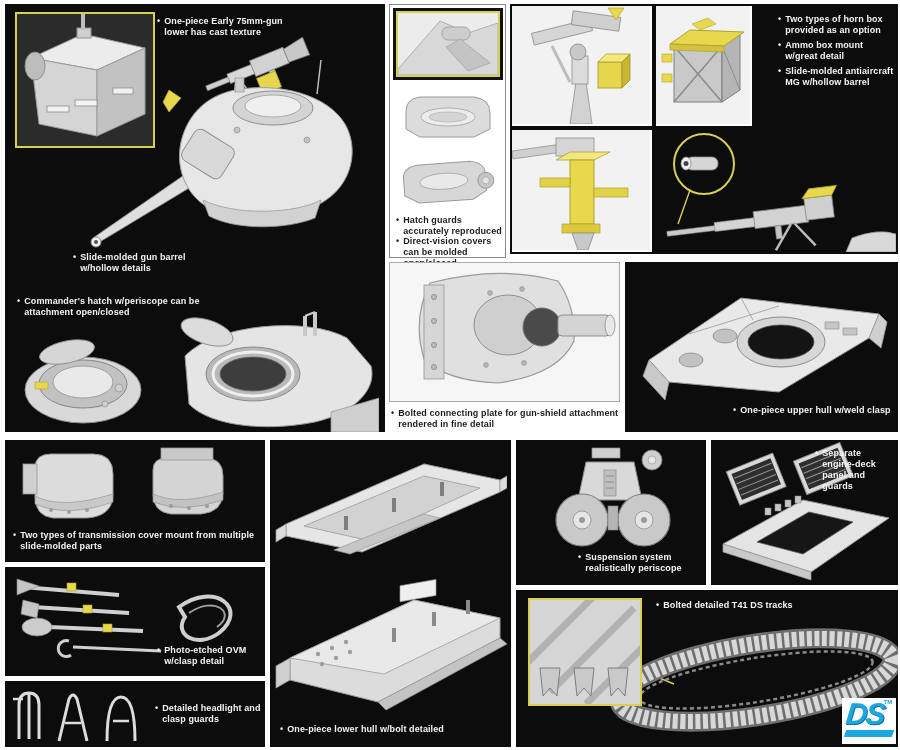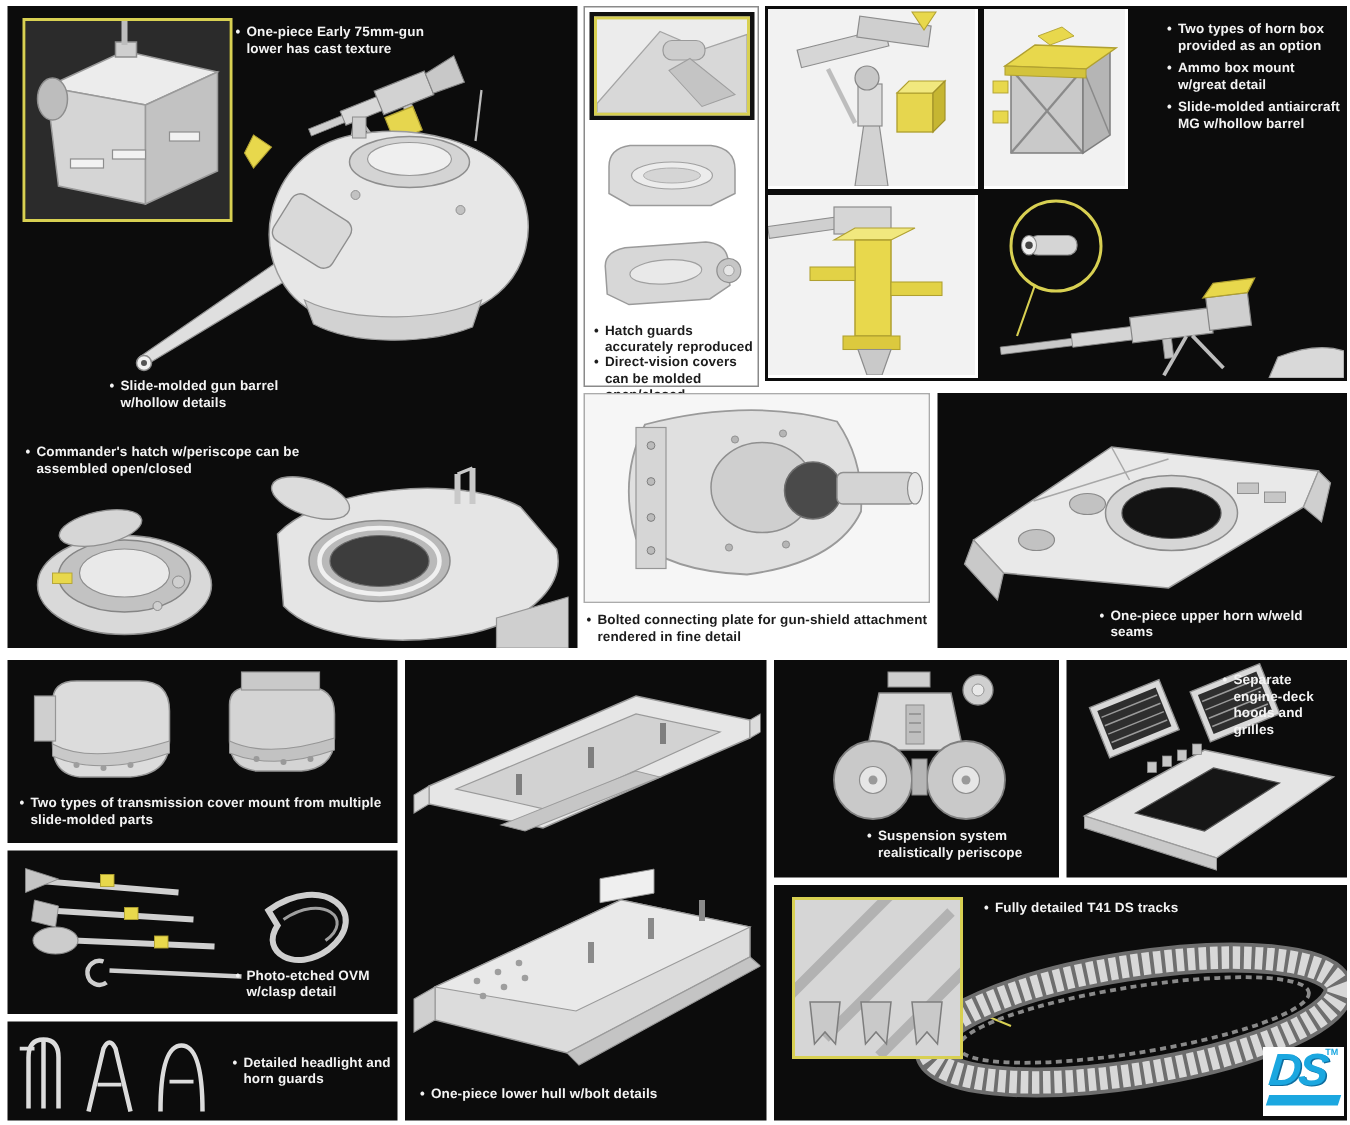--- a/index.html
+++ b/index.html
@@ -95,21 +95,21 @@
     <polygon points="84,58 96,66 84,80 78,70" fill="#e8d84c" stroke="#b2a232" stroke-width="0.7"></polygon>
   </svg>
 
   <div class="cap" style="left:68px; top:248px; width:140px;">
     <span class="b">•</span>
     <span>Slide-molded gun barrel w/hollow details</span>
   </div>
 
   <div class="cap" style="left:12px; top:292px; width:185px;">
     <span class="b">•</span>
-    <span>Commander's hatch w/periscope can be assembled open/closed</span>
+    <span>Commander's hatch w/periscope can be attachment open/closed</span>
   </div>
 
   <svg class="abs" style="left:14px; top:322px;" width="128" height="102" viewBox="0 0 128 102">
     <ellipse cx="64" cy="64" rx="58" ry="33" fill="#d9d9d9" stroke="#8f8f8f" stroke-width="1"></ellipse>
     <ellipse cx="64" cy="58" rx="44" ry="24" fill="#c2c2c2" stroke="#858585" stroke-width="1"></ellipse>
     <ellipse cx="64" cy="56" rx="30" ry="16" fill="#e9e9e9" stroke="#8f8f8f" stroke-width="0.8"></ellipse>
     <ellipse cx="48" cy="26" rx="28" ry="11" transform="rotate(-12 48 26)" fill="#d6d6d6" stroke="#8f8f8f" stroke-width="0.9"></ellipse>
     <rect x="16" y="56" width="13" height="7" fill="#e8d84c" stroke="#b2a232" stroke-width="0.6"></rect>
     <circle cx="100" cy="62" r="4" fill="#cfcfcf" stroke="#858585" stroke-width="0.6"></circle>
     <circle cx="86" cy="78" r="3" fill="#cfcfcf" stroke="#858585" stroke-width="0.6"></circle>
@@ -281,21 +281,21 @@
     <ellipse cx="152" cy="78" rx="33" ry="17" fill="#141414" stroke="#555" stroke-width="0.8"></ellipse>
     <ellipse cx="62" cy="96" rx="12" ry="7" fill="#c2c2c2" stroke="#8a8a8a" stroke-width="0.8"></ellipse>
     <ellipse cx="96" cy="72" rx="12" ry="7" fill="#c2c2c2" stroke="#8a8a8a" stroke-width="0.8"></ellipse>
     <line x1="60" y1="70" x2="150" y2="42" stroke="#a8a8a8" stroke-width="1"></line>
     <line x1="112" y1="34" x2="124" y2="56" stroke="#a8a8a8" stroke-width="1"></line>
     <rect x="196" y="58" width="14" height="7" fill="#c6c6c6" stroke="#8a8a8a" stroke-width="0.6"></rect>
     <rect x="214" y="64" width="14" height="7" fill="#c6c6c6" stroke="#8a8a8a" stroke-width="0.6"></rect>
   </svg>
   <div class="cap" style="left:108px; top:143px; width:160px;">
     <span class="b">•</span>
-    <span>One-piece upper horn w/weld seams</span>
+    <span>One-piece upper hull w/weld clasp</span>
   </div>
 </div>
 
 <div class="panel" style="left:5px; top:440px; width:260px; height:122px;">
   <svg class="abs" style="left:16px; top:6px;" width="230" height="80" viewBox="0 0 230 80">
     <path d="M14,22 Q14,8 30,8 L72,8 Q92,8 92,28 L92,48 Q92,70 66,72 L32,72 Q14,70 14,50 Z" fill="#dcdcdc" stroke="#969696" stroke-width="1"></path>
     <path d="M14,50 Q40,64 92,48 L92,56 Q46,72 14,58 Z" fill="#c9c9c9" stroke="#969696" stroke-width="0.7"></path>
     <rect x="2" y="18" width="14" height="30" fill="#cfcfcf" stroke="#969696" stroke-width="0.8"></rect>
     <circle cx="30" cy="64" r="2" fill="#9e9e9e"></circle>
       <circle cx="48" cy="66" r="2" fill="#9e9e9e"></circle>
@@ -340,21 +340,21 @@
     <path d="M6,54 L6,20 Q6,8 16,8 Q26,8 26,20 L26,54" fill="none" stroke="#dcdcdc" stroke-width="3"></path>
     <line x1="16" y1="54" x2="16" y2="8" stroke="#dcdcdc" stroke-width="3"></line>
     <line x1="0" y1="14" x2="10" y2="14" stroke="#dcdcdc" stroke-width="2.5"></line>
     <path d="M46,56 L56,14 Q60,6 64,14 L74,56" fill="none" stroke="#dcdcdc" stroke-width="3"></path>
     <line x1="52" y1="38" x2="68" y2="38" stroke="#dcdcdc" stroke-width="2.5"></line>
     <path d="M94,56 Q94,12 108,12 Q122,12 122,56" fill="none" stroke="#dcdcdc" stroke-width="3"></path>
     <line x1="100" y1="36" x2="116" y2="36" stroke="#dcdcdc" stroke-width="2.5"></line>
   </svg>
   <div class="cap" style="left:150px; top:22px; width:108px;">
     <span class="b">•</span>
-    <span>Detailed headlight and horn guards</span>
+    <span>Detailed headlight and clasp guards</span>
   </div>
 </div>
 
 <div class="panel" style="left:270px; top:440px; width:241px; height:307px;">
   <svg class="abs" style="left:4px; top:10px;" width="233" height="268" viewBox="0 0 233 268">
 
     <polygon points="12,74 150,14 226,30 226,42 88,102 12,86" fill="#e6e6e6" stroke="#9a9a9a" stroke-width="1"></polygon>
     <polygon points="30,76 150,26 206,38 92,90" fill="#d2d2d2" stroke="#9a9a9a" stroke-width="0.8"></polygon>
     <polygon points="12,74 12,86 2,92 2,80" fill="#dcdcdc" stroke="#9a9a9a" stroke-width="0.7"></polygon>
     <polygon points="226,30 226,42 233,38 233,26" fill="#dcdcdc" stroke="#9a9a9a" stroke-width="0.7"></polygon>
@@ -373,21 +373,21 @@
     <circle cx="48" cy="214" r="2.2" fill="#9e9e9e"></circle>
       <circle cx="62" cy="208" r="2.2" fill="#9e9e9e"></circle>
       <circle cx="76" cy="202" r="2.2" fill="#9e9e9e"></circle>
     <rect x="118" y="178" width="4" height="14" fill="#8a8a8a"></rect>
       <rect x="158" y="162" width="4" height="14" fill="#8a8a8a"></rect>
       <rect x="192" y="150" width="4" height="14" fill="#8a8a8a"></rect>
     <rect x="126" y="158" width="36" height="16" transform="skewY(-10)" fill="#efefef" stroke="#9a9a9a" stroke-width="0.6"></rect>
   </svg>
   <div class="cap" style="left:10px; top:284px; width:220px;">
     <span class="b">•</span>
-    <span>One-piece lower hull w/bolt details</span>
+    <span>One-piece lower hull w/bolt detailed</span>
   </div>
 </div>
 
 <div class="panel" style="left:516px; top:440px; width:190px; height:145px;">
   <svg class="abs" style="left:6px; top:4px;" width="178" height="106" viewBox="0 0 178 106">
     <polygon points="64,18 112,18 120,56 56,56" fill="#d9d9d9" stroke="#8d8d8d" stroke-width="1"></polygon>
     <rect x="82" y="26" width="12" height="26" fill="#bfbfbf" stroke="#8d8d8d" stroke-width="0.7"></rect>
     <line x1="84" y1="32" x2="92" y2="32" stroke="#8d8d8d" stroke-width="1"></line>
     <line x1="84" y1="38" x2="92" y2="38" stroke="#8d8d8d" stroke-width="1"></line>
     <line x1="84" y1="44" x2="92" y2="44" stroke="#8d8d8d" stroke-width="1"></line>
@@ -429,21 +429,21 @@
     <polygon points="10,102 90,58 176,76 98,130" fill="#e4e4e4" stroke="#9a9a9a" stroke-width="1"></polygon>
     <polygon points="44,100 96,70 140,80 90,112" fill="#161616" stroke="#555" stroke-width="0.8"></polygon>
     <rect x="52" y="66" width="6" height="7" fill="#c6c6c6" stroke="#8a8a8a" stroke-width="0.5"></rect>
     <rect x="62" y="62" width="6" height="7" fill="#c6c6c6" stroke="#8a8a8a" stroke-width="0.5"></rect>
     <rect x="72" y="58" width="6" height="7" fill="#c6c6c6" stroke="#8a8a8a" stroke-width="0.5"></rect>
     <rect x="82" y="54" width="6" height="7" fill="#c6c6c6" stroke="#8a8a8a" stroke-width="0.5"></rect>
     <polygon points="10,102 98,130 98,138 10,110" fill="#c9c9c9" stroke="#9a9a9a" stroke-width="0.7"></polygon>
   </svg>
   <div class="cap" style="left:104px; top:8px; width:80px;">
     <span class="b">•</span>
-    <span>Separate engine-deck hoods and grilles</span>
+    <span>Separate engine-deck panel and guards</span>
   </div>
 </div>
 
 <div class="panel" style="left:516px; top:590px; width:382px; height:157px;">
   <svg class="abs" style="left:0; top:0;" width="382" height="157" viewBox="0 0 382 157">
     <line x1="124" y1="80" x2="158" y2="94" stroke="#d8d052" stroke-width="1.4"></line>
     <g transform="rotate(-9 240 90)">
       <ellipse cx="240" cy="90" rx="138" ry="36" fill="none" stroke="#6e6e6e" stroke-width="20"></ellipse>
       <ellipse cx="240" cy="90" rx="138" ry="36" fill="none" stroke="#d8d8d8" stroke-width="15" stroke-dasharray="5 2.5"></ellipse>
       <ellipse cx="240" cy="90" rx="118" ry="22" fill="none" stroke="#8a8a8a" stroke-width="2.5" stroke-dasharray="4 3"></ellipse>
@@ -455,19 +455,19 @@
       <line x1="-10" y1="70" x2="70" y2="-10" stroke="#b2b2b2" stroke-width="7"></line>
       <line x1="20" y1="92" x2="104" y2="8" stroke="#b2b2b2" stroke-width="7"></line>
       <line x1="56" y1="104" x2="130" y2="30" stroke="#b2b2b2" stroke-width="7"></line>
       <polygon points="10,68 30,68 27,96 20,88 13,96" fill="#c9c9c9" stroke="#7d7d7d" stroke-width="1"></polygon>
       <polygon points="44,68 64,68 61,96 54,88 47,96" fill="#c9c9c9" stroke="#7d7d7d" stroke-width="1"></polygon>
       <polygon points="78,68 98,68 95,96 88,88 81,96" fill="#c9c9c9" stroke="#7d7d7d" stroke-width="1"></polygon>
     </svg>
   </div>
   <div class="cap" style="left:140px; top:10px; width:180px;">
     <span class="b">•</span>
-    <span>Fully detailed T41 DS tracks</span>
+    <span>Bolted detailed T41 DS tracks</span>
   </div>
   <div class="ds-logo" style="left:326px; top:108px; width:54px; height:46px;">
     <span class="ds-text">DS</span><span class="ds-tm">TM</span>
     <div class="ds-bar"></div>
   </div>
 </div>
 
 </body></html>

